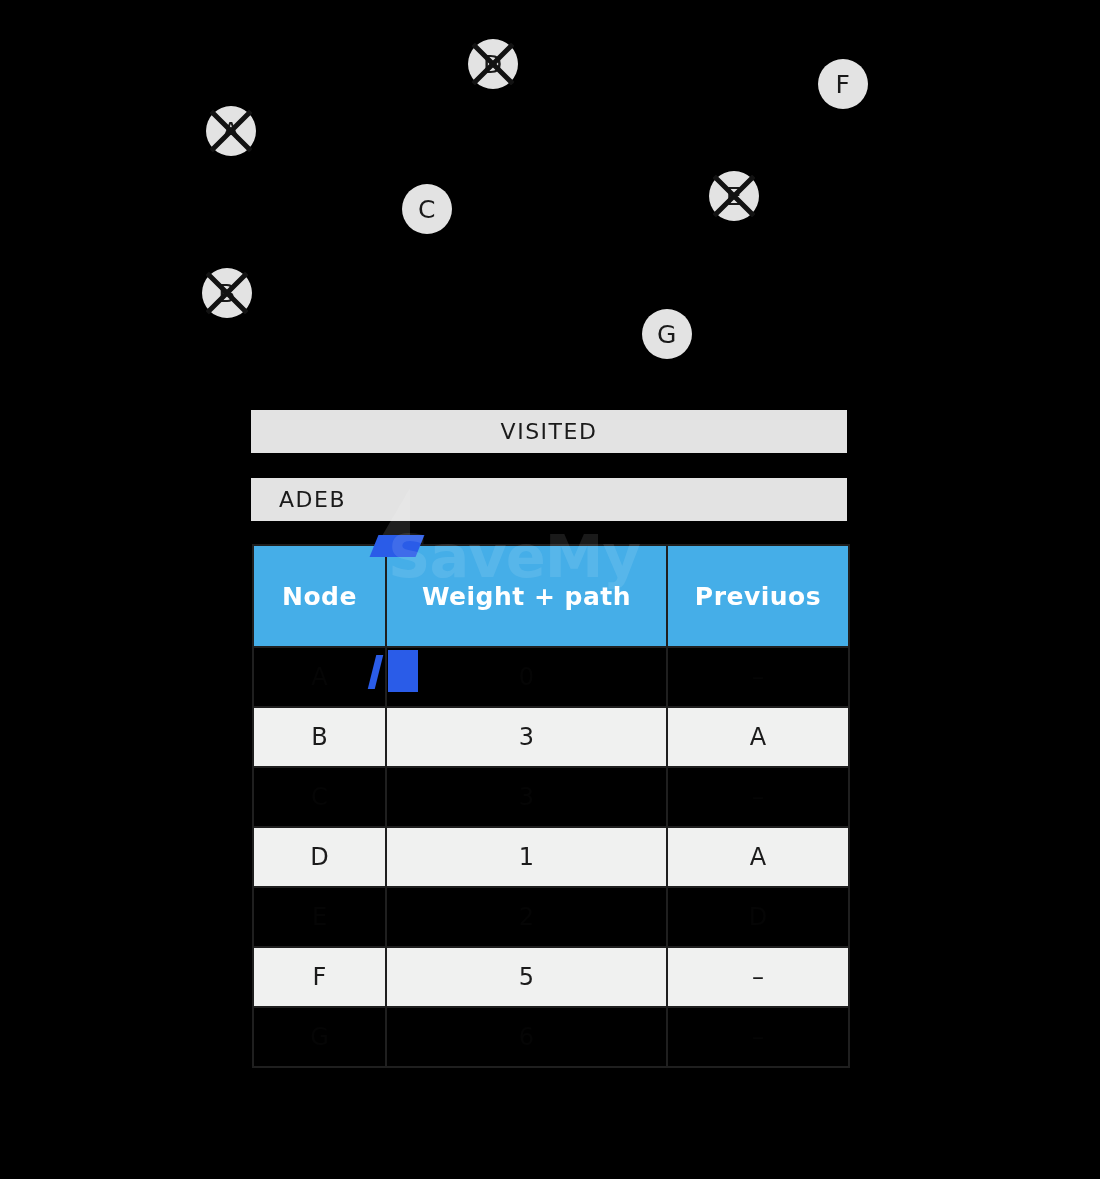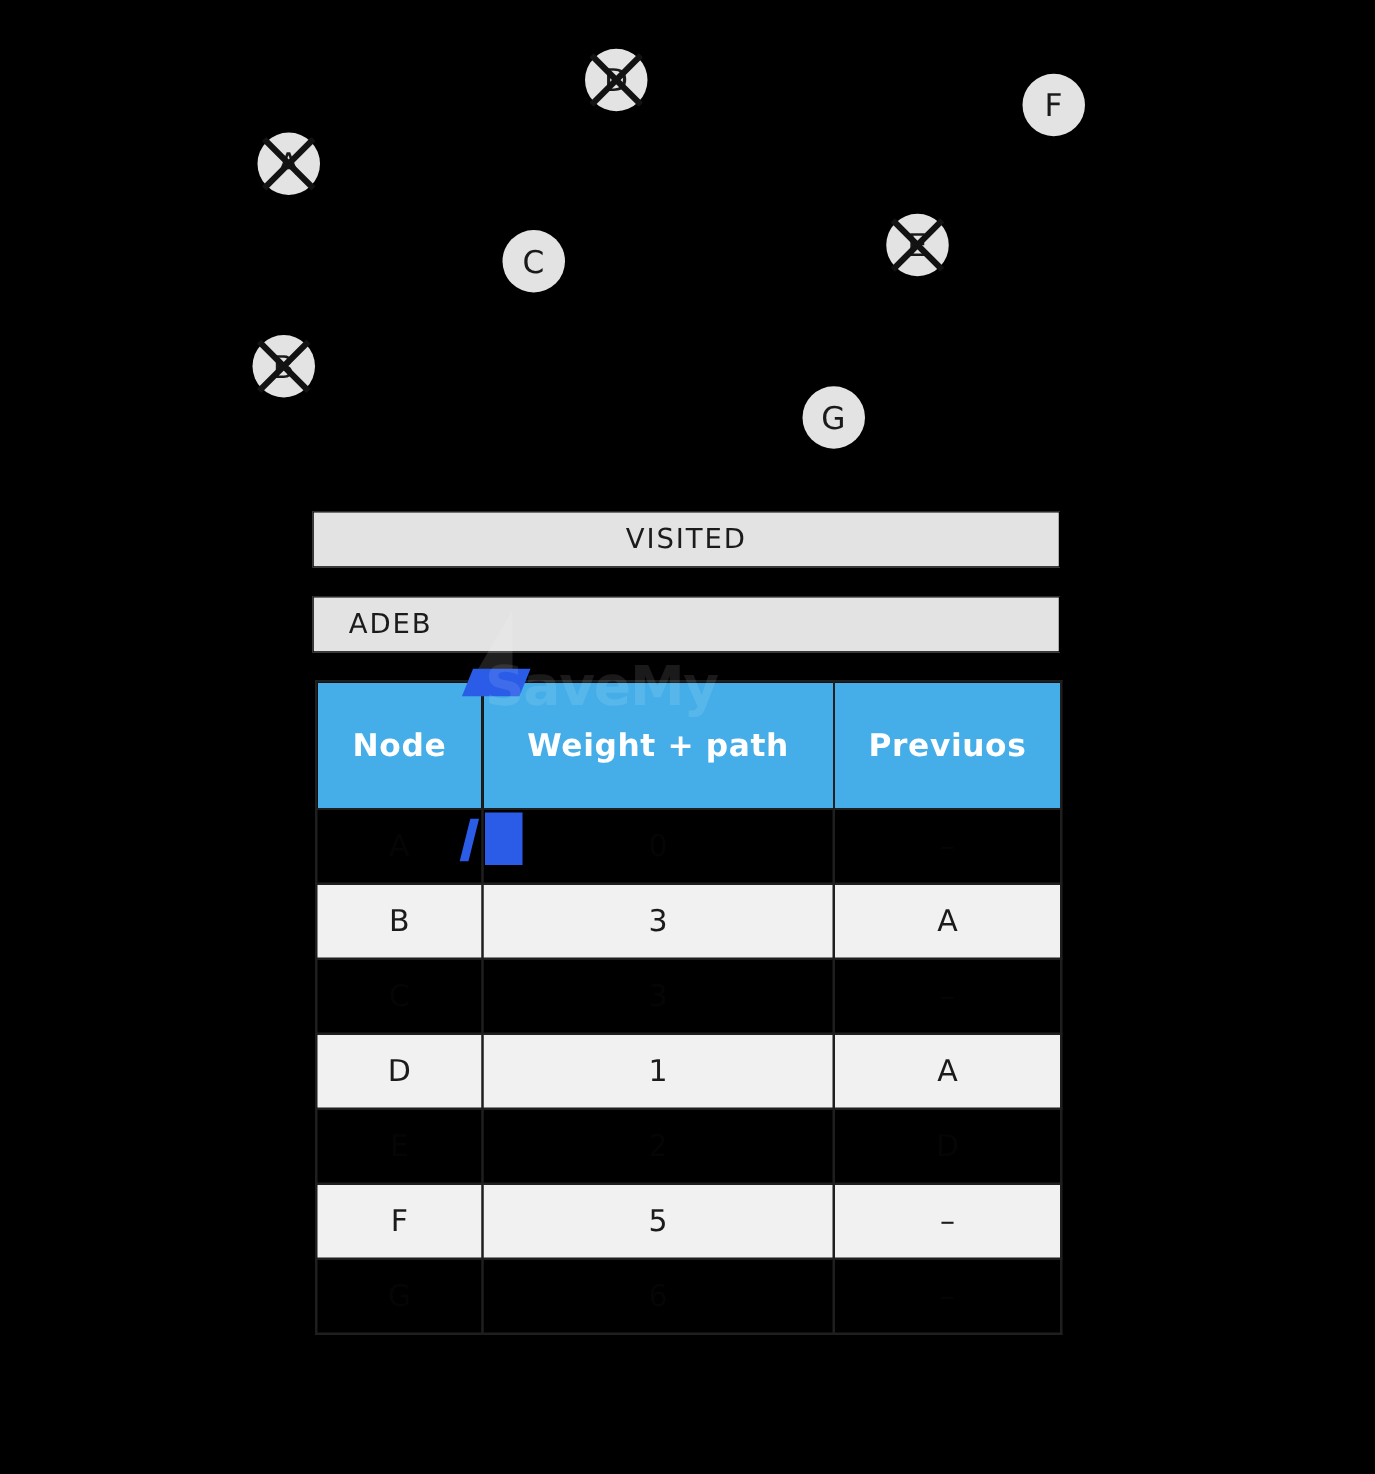--- a/index.html
+++ b/index.html
@@ -108,21 +108,21 @@
     width: 440px;
     height: 150px;
     pointer-events: none;
     z-index: 3;
   }
   #watermark .wm-text {
     position: absolute;
     left: 58px;
     top: 25px;
     font-family: "DejaVu Sans", sans-serif;
-    font-size: 44px;
+    font-size: 59px;
     font-weight: bold;
     line-height: 0.92;
     color: rgba(255,255,255,0.10);
     letter-spacing: -1px;
   }
 
   
   #dijkstra-table {
     position: absolute;
     left: 252px;

